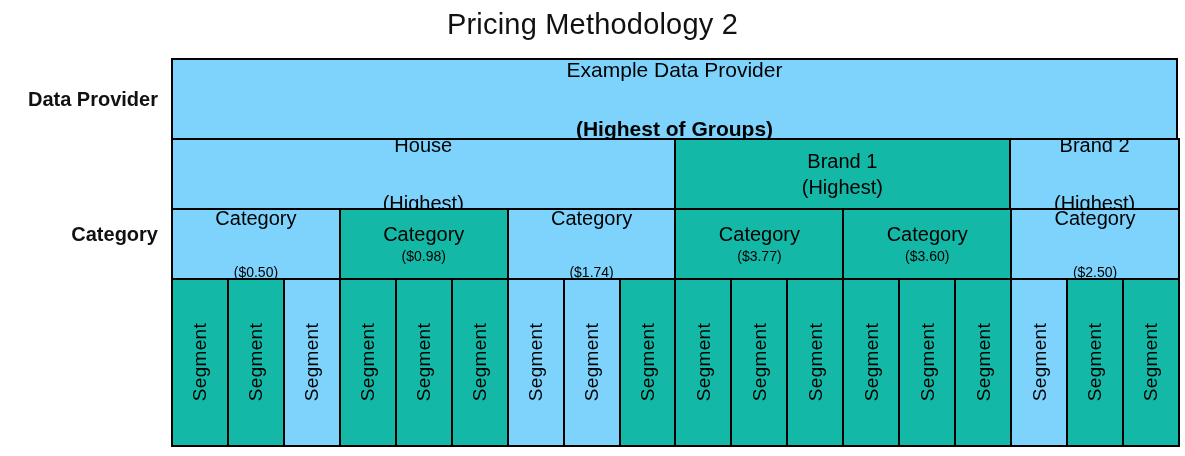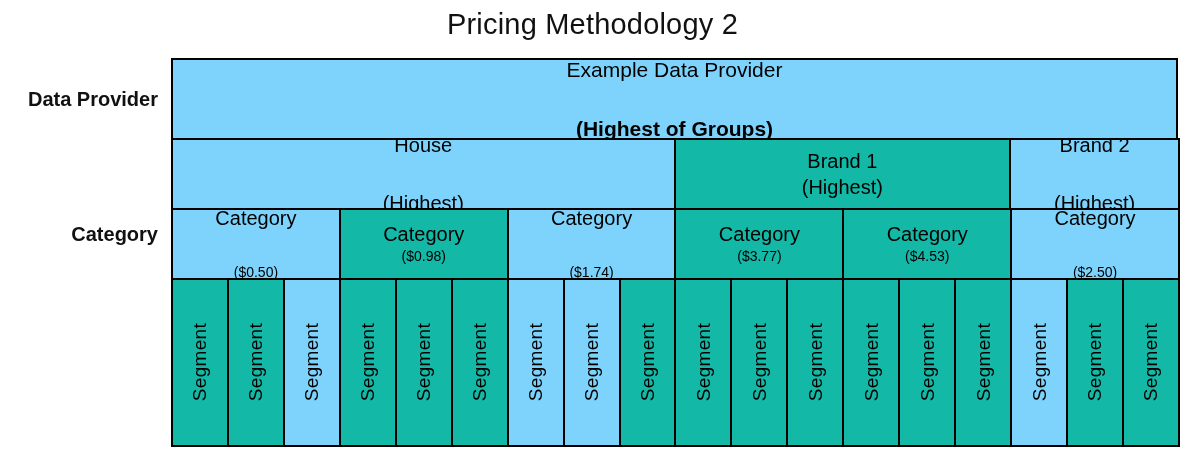--- a/index.html
+++ b/index.html
@@ -165,21 +165,21 @@
         <div class="cell category-cell green" style="flex: 3 0 0px;">
           <div>Category</div>
           <div class="sub">($1.74)</div>
         </div>
         <div class="cell category-cell" style="flex: 3 0 0px;">
           <div>Category</div>
           <div class="sub">($3.77)</div>
         </div>
         <div class="cell category-cell" style="flex: 3 0 0px;">
           <div>Category</div>
-          <div class="sub">($4.53)</div>
+          <div class="sub">($3.60)</div>
         </div>
         <div class="cell category-cell green" style="flex: 3 0 0px;">
           <div>Category</div>
           <div class="sub">($2.50)</div>
         </div>
       </div>
 
     <div class="band segment-band" id="segment-row">
         <div class="cell segment-cell" style="flex: 1 0 0px;">
           <span class="vtext">Segment</span>

